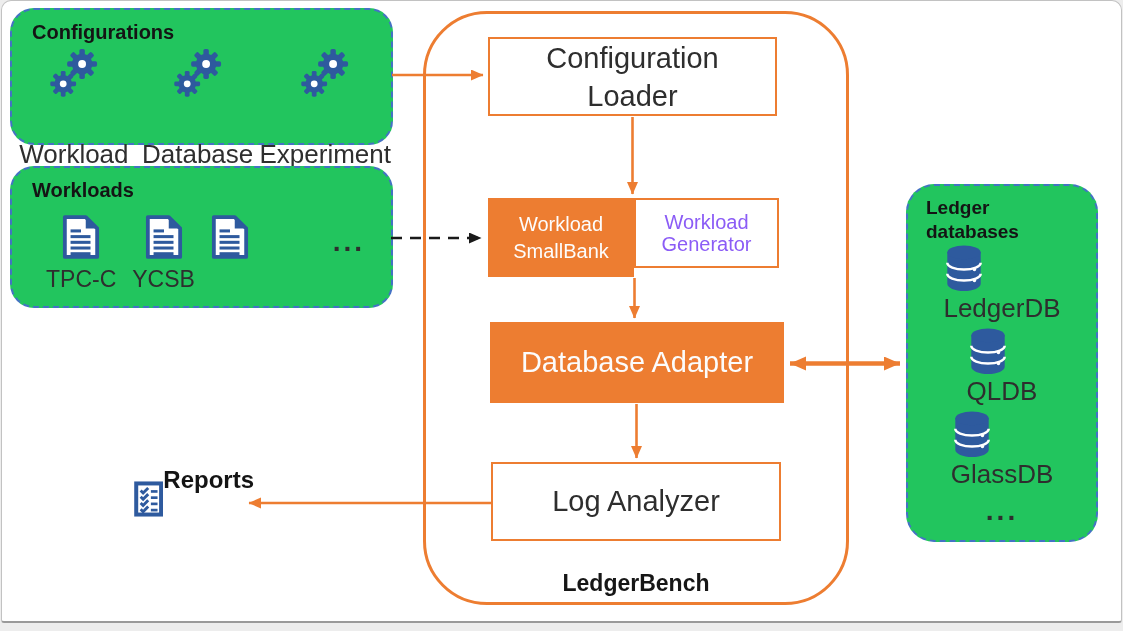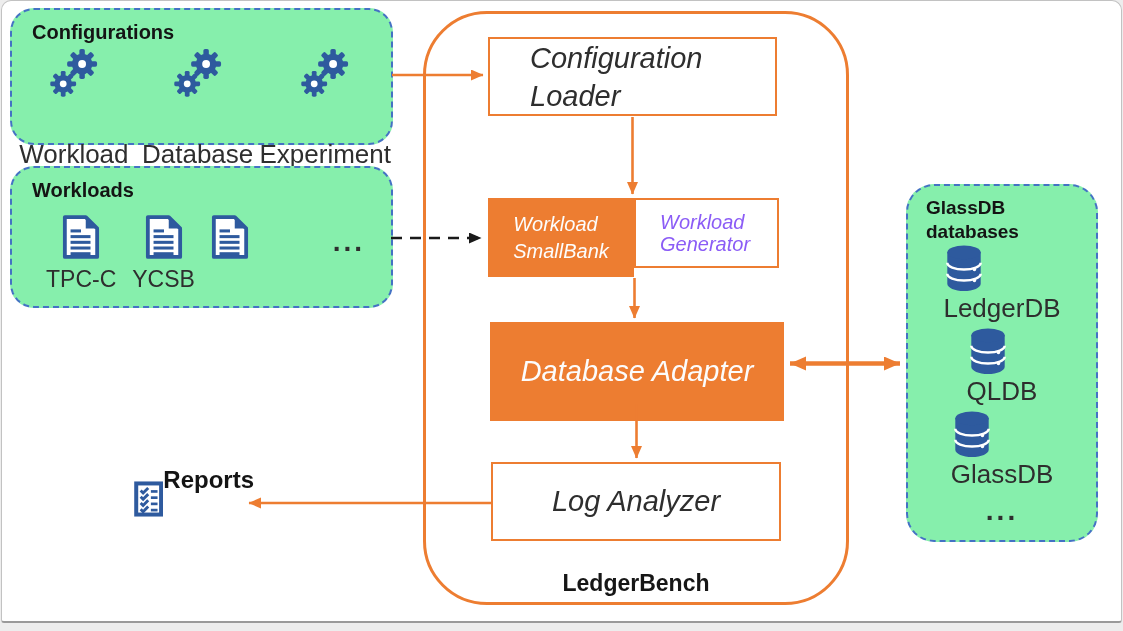--- a/index.html
+++ b/index.html
@@ -21,21 +21,21 @@
     background: #ffffff;
     border: 1px solid #c2c2c2;
     border-bottom: 2px solid #9a9a9a;
     border-radius: 10px 10px 3px 3px;
   }
   
   .dash-panel {
     position: absolute;
     border: 2px dashed #4472C4;
     border-radius: 24px;
-    background: #86efac;
+    background: #22c55e;
   }
   .panel-title {
     font-weight: bold;
     font-size: 20px;
     color: #141414;
     padding: 10px 0 0 20px;
     line-height: 24px;
   }
   #configurations-panel { left: 10px; top: 8px; width: 383px; height: 137px; }
   .cfg-cells {
@@ -66,29 +66,29 @@
   }
   #ledgerbench-label {
     position: absolute;
     left: 423px; top: 570px; width: 426px;
     text-align: center;
     font-weight: bold; font-size: 23px; color: #161616;
   }
   .flow-box {
     position: absolute;
     display: flex; align-items: center; justify-content: center;
+    text-align: center;
     background: #ffffff;
-    font-style: italic;
   }
   .outline-box { border: 2.5px solid #ED7D31; color: #2e2e2e; }
   .filled-box { background: #ED7D31; color: #fdfdfd; }
   #configuration-loader { left: 488px; top: 37px;  width: 289px; height: 79px; font-size: 29px; line-height: 38px; padding: 0 40px; }
   #workload-interface   { left: 488px; top: 198px; width: 146px; height: 79px; font-size: 20px; line-height: 27px; padding: 0 26px; }
   #workload-generator   { left: 634px; top: 198px; width: 145px; height: 70px; font-size: 20px; line-height: 22px; padding: 0 24px; color: #8b5cf6; }
-  #database-adapter     { left: 490px; top: 322px; width: 294px; height: 99px; font-size: 29px; color: #fcfcfc; }
+  #database-adapter     { left: 490px; top: 322px; width: 294px; height: 81px; font-size: 29px; color: #fcfcfc; }
   #log-analyzer         { left: 491px; top: 462px; width: 290px; height: 79px; font-size: 29px; }
 
   
   #ledger-db-panel { left: 906px; top: 184px; width: 192px; height: 358px; border-radius: 28px; }
   #ledger-db-panel .panel-title { width: 130px; padding: 10px 0 0 18px; font-size: 19px; }
   .ldb-items {
     position: absolute; left: 0; right: 0; top: 58px;
     display: flex; flex-direction: column; align-items: center;
   }
   .ldb-item { display: flex; flex-direction: column; align-items: flex-start; }
@@ -226,21 +226,21 @@
   <div id="ledgerbench-container"></div>
   <div id="ledgerbench-label">LedgerBench</div>
 
   <div class="flow-box outline-box" id="configuration-loader">Configuration Loader</div>
   <div class="flow-box filled-box" id="workload-interface">Workload SmallBank</div>
   <div class="flow-box outline-box" id="workload-generator">Workload Generator</div>
   <div class="flow-box filled-box" id="database-adapter">Database Adapter</div>
   <div class="flow-box outline-box" id="log-analyzer">Log Analyzer</div>
 
   <div class="dash-panel" id="ledger-db-panel">
-    <div class="panel-title">GlassDB databases</div>
+    <div class="panel-title">Ledger databases</div>
     <div class="ldb-items">
       <div class="ldb-item">
         <svg width="42" height="48" viewBox="0 0 40 46">
             <use href="#db-shape"></use>
           </svg>
         <span class="item-label">LedgerDB</span>
       </div>
       <div class="ldb-item">
         <svg width="42" height="48" viewBox="0 0 40 46">
             <use href="#db-shape"></use>

